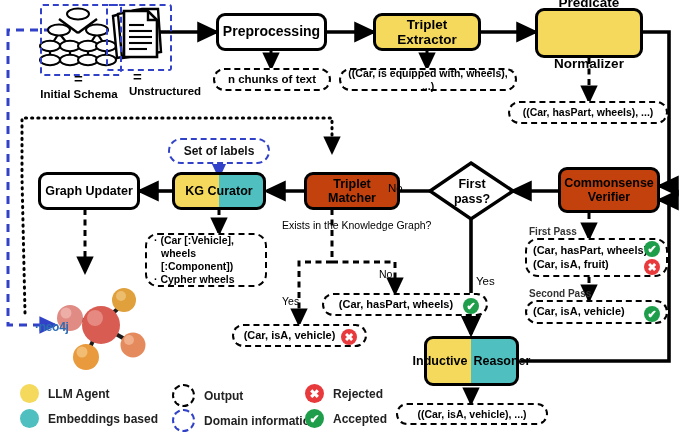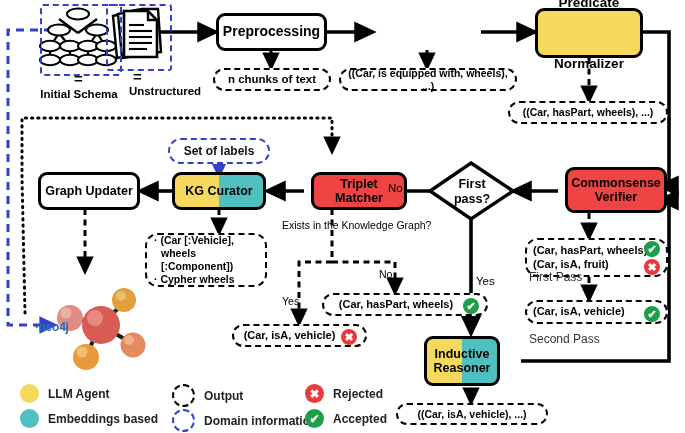--- a/index.html
+++ b/index.html
@@ -5,21 +5,21 @@
   html,body{margin:0;padding:0;background:#ffffff;}
   body{font-family:"Liberation Sans",sans-serif;}
   #stage{position:relative;width:685px;height:433px;background:#fff;overflow:hidden;}
   #svg-layer{position:absolute;left:0;top:0;width:685px;height:433px;}
 
   .node{position:absolute;box-sizing:border-box;display:flex;align-items:center;
         justify-content:center;text-align:center;border:3px solid #000;
         border-radius:9px;font-weight:bold;color:#000;line-height:1.12;z-index:5;}
   .node.white{background:#ffffff;}
   .node.yellow{background:#f5d95c;}
-  .node.teal{background:#ef4444;margin-left:7px;}
+  .node.teal{background:#c2410c;}
   .node.split{background:linear-gradient(to right,#f5d95c 0 50%,#4fbfbf 50% 100%);}
   .node .lbl{position:relative;z-index:2;padding:0 3px;}
 
   .outbox{position:absolute;box-sizing:border-box;display:flex;align-items:center;
           justify-content:center;text-align:center;border:2.5px dashed #000;
           border-radius:13px;background:#fff;font-weight:bold;color:#000;
           line-height:1.22;z-index:5;}
   .outbox.left{justify-content:flex-start;text-align:left;}
   .outbox.blue{border-color:#3242c8;color:#111;}
 
@@ -44,21 +44,21 @@
                     justify-content:center;font-size:12px;font-weight:bold;}
   .legend .tx{font-size:12px;font-weight:bold;color:#222;white-space:nowrap;}
 
   .schemabox{position:absolute;border:2.5px dashed #3242c8;border-radius:3px;z-index:4;}
   .eqsign{position:absolute;font-size:15px;font-weight:bold;color:#000;z-index:6;}
   .caption{position:absolute;font-size:11.5px;font-weight:bold;color:#000;
            text-align:center;z-index:6;line-height:1.2;}
 
   .neo4jtxt{position:absolute;font-size:12px;font-weight:bold;color:#2b6cb5;
             z-index:9;letter-spacing:-0.3px;}
-  .passlbl{position:absolute;font-size:12px;font-weight:normal;color:#333;z-index:6;margin-top:44px;}
+  .passlbl{position:absolute;font-size:10px;font-weight:bold;color:#333;z-index:6;}
 </style>
 </head>
 <body>
 
 <div id="stage">
 
   <svg id="svg-layer" viewBox="0 0 685 433">
     <defs>
       <marker id="ah" markerWidth="7" markerHeight="7" refX="5.2" refY="3.2" orient="auto">
         <path d="M0,0.3 L6.2,3.2 L0,6.1 z" fill="#000"></path>
@@ -176,20 +176,23 @@
   <div class="eqsign" style="left:74px;top:70px;">=</div>
   <div class="caption" style="left:18px;top:88px;width:122px;">Initial Schema</div>
 
   <div class="eqsign" style="left:133px;top:68px;">=</div>
   <div class="caption" style="left:95px;top:85px;width:140px;">Unstructured</div>
 
   <div class="node white" style="left:216px;top:13px;width:111px;height:38px;font-size:14px;">
     <span class="lbl">Preprocessing</span>
   </div>
 
+  <div class="node yellow" style="left:373px;top:13px;width:108px;height:38px;font-size:13.5px;">
+    <span class="lbl">Triplet Extractor</span>
+  </div>
 
   <div class="node yellow" style="left:535px;top:8px;width:108px;height:50px;font-size:13.5px;flex-direction:column;gap:46px;">
     <span class="lbl">Predicate</span>
     <span class="lbl">Normalizer</span>
   </div>
 
   <div class="node teal" style="left:558px;top:167px;width:102px;height:46px;font-size:12.5px;flex-direction:column;">
     <span class="lbl">Commonsense</span>
     <span class="lbl">Verifier</span>
   </div>
@@ -199,21 +202,21 @@
   </div>
 
   <div class="node split" style="left:172px;top:172px;width:94px;height:38px;font-size:12.5px;">
     <span class="lbl">KG Curator</span>
   </div>
 
   <div class="node white" style="left:38px;top:172px;width:102px;height:38px;font-size:12.5px;">
     <span class="lbl">Graph Updater</span>
   </div>
 
-  <div class="node split" style="left:424px;top:336px;width:76px;height:50px;font-size:12.5px;flex-direction:column;">
+  <div class="node split" style="left:424px;top:336px;width:95px;height:50px;font-size:12.5px;flex-direction:row;">
     <span class="lbl">Inductive</span>
     <span class="lbl">Reasoner</span>
   </div>
 
   <div class="plain bold" style="left:450px;top:177px;width:44px;text-align:center;font-size:12.5px;">First</div>
   <div class="plain bold" style="left:450px;top:192px;width:44px;text-align:center;font-size:12.5px;">pass?</div>
 
   <div class="outbox" style="left:213px;top:68px;width:118px;height:23px;font-size:11.5px;">
     <span>n chunks of text</span>
   </div>

